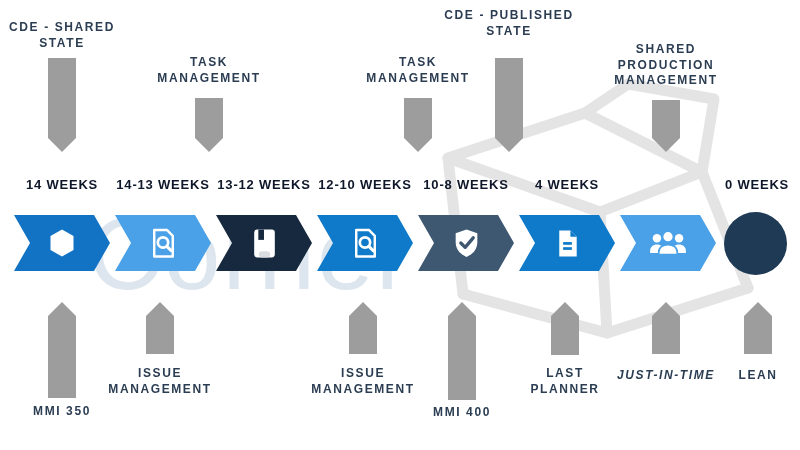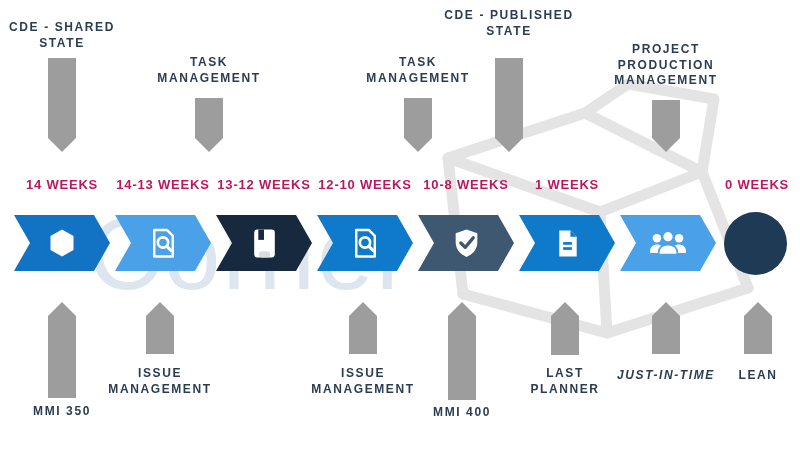--- a/index.html
+++ b/index.html
@@ -29,21 +29,21 @@
     position:absolute; width:28px; background:#9d9d9d;
     clip-path:polygon(0 0, 100% 0, 100% calc(100% - 14px), 50% 100%, 0 calc(100% - 14px));
   }
   .arrow-up {
     position:absolute; width:28px; background:#9d9d9d;
     clip-path:polygon(50% 0, 100% 14px, 100% 100%, 0 100%, 0 14px);
   }
   
   .week {
     position:absolute; top:177px; width:120px; text-align:center;
-    color:#be185d; font-weight:700; font-size:13px; letter-spacing:0.8px;
+    color:#0f172a; font-weight:700; font-size:13px; letter-spacing:0.8px;
     white-space:nowrap;
   }
   .chev {
     position:absolute; top:215px; width:96px; height:56px;
     display:flex; align-items:center; justify-content:center;
     clip-path:polygon(0 0, 80px 0, 96px 28px, 80px 56px, 0 56px, 16px 28px);
   }
   .c0 { background:#1273c4; }
   .c1 { background:#4aa1e8; }
   .c2 { background:#16293e; }
@@ -82,31 +82,31 @@
   <div class="arrow-down" style="left:195px; top:98px; height:54px;"></div>
 
   <div class="label" style="left:333px; top:55px;">TASK
 MANAGEMENT</div>
   <div class="arrow-down" style="left:404px; top:98px; height:54px;"></div>
 
   <div class="label" style="left:424px; top:8px;">CDE - PUBLISHED
 STATE</div>
   <div class="arrow-down" style="left:495px; top:58px; height:94px;"></div>
 
-  <div class="label" style="left:581px; top:42px;">PROJECT
+  <div class="label" style="left:581px; top:42px;">SHARED
 PRODUCTION
 MANAGEMENT</div>
   <div class="arrow-down" style="left:652px; top:100px; height:52px;"></div>
 
   <div class="week" style="left:2px;">14 WEEKS</div>
   <div class="week" style="left:103px;text-align:center;">14-13 WEEKS</div>
   <div class="week" style="left:204px;">13-12 WEEKS</div>
   <div class="week" style="left:305px;">12-10 WEEKS</div>
   <div class="week" style="left:406px;">10-8 WEEKS</div>
-  <div class="week" style="left:507px;">1 WEEKS</div>
+  <div class="week" style="left:507px;">4 WEEKS</div>
   <div class="week" style="left:697px;">0 WEEKS</div>
 
   <div class="chev c0" style="left:14px;">
     <svg width="32" height="32" viewBox="0 0 32 32">
       <polygon points="16,2.5 27.5,9 27.5,23 16,29.5 4.5,23 4.5,9" fill="#ffffff"></polygon>
     </svg>
   </div>
 
   <div class="chev c1" style="left:115px;">
     <svg width="33" height="33" viewBox="0 0 32 32">

